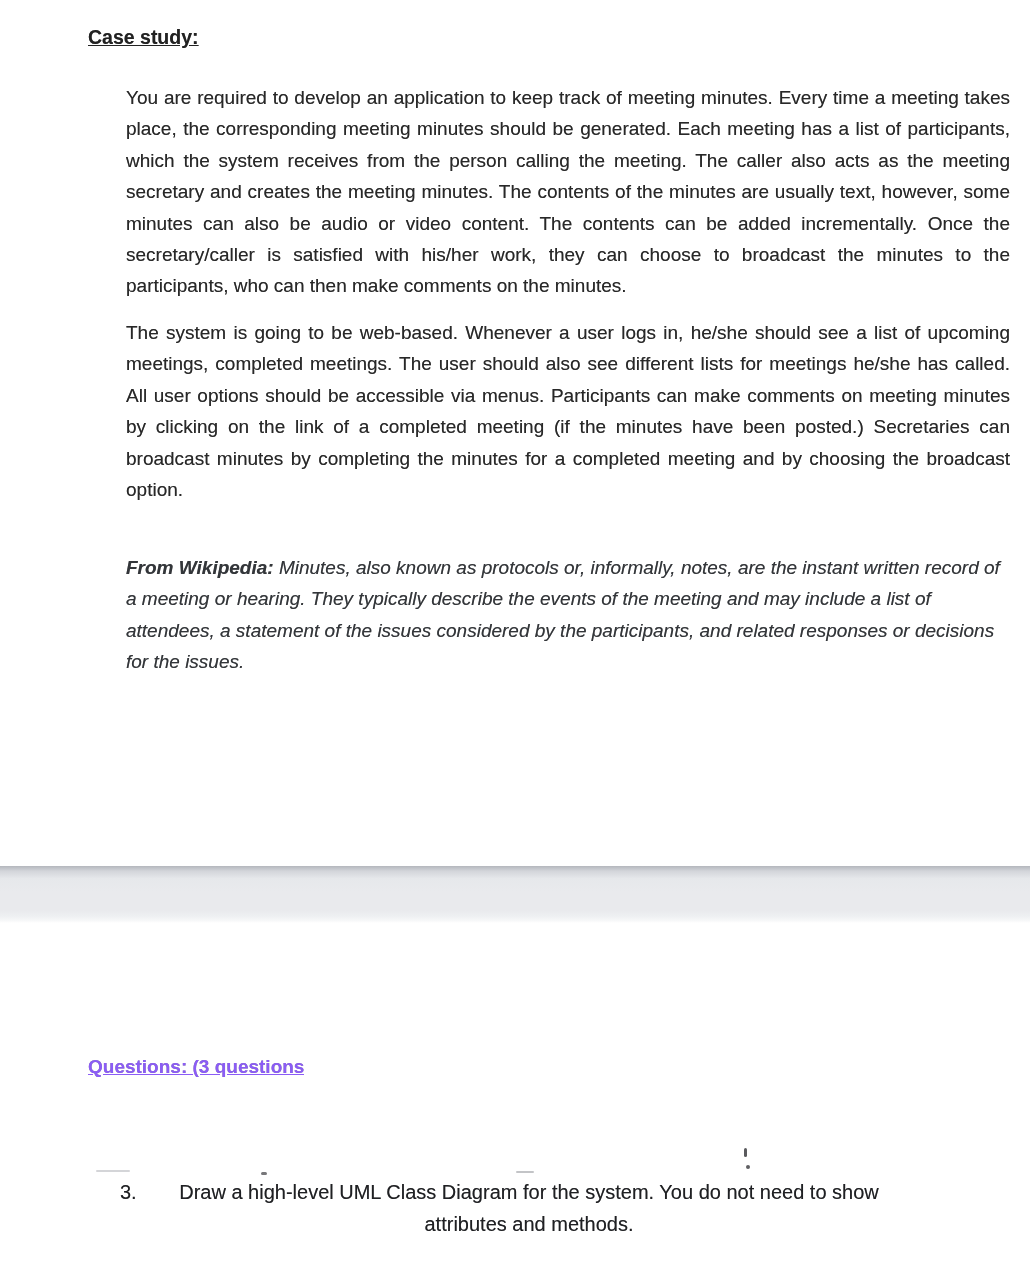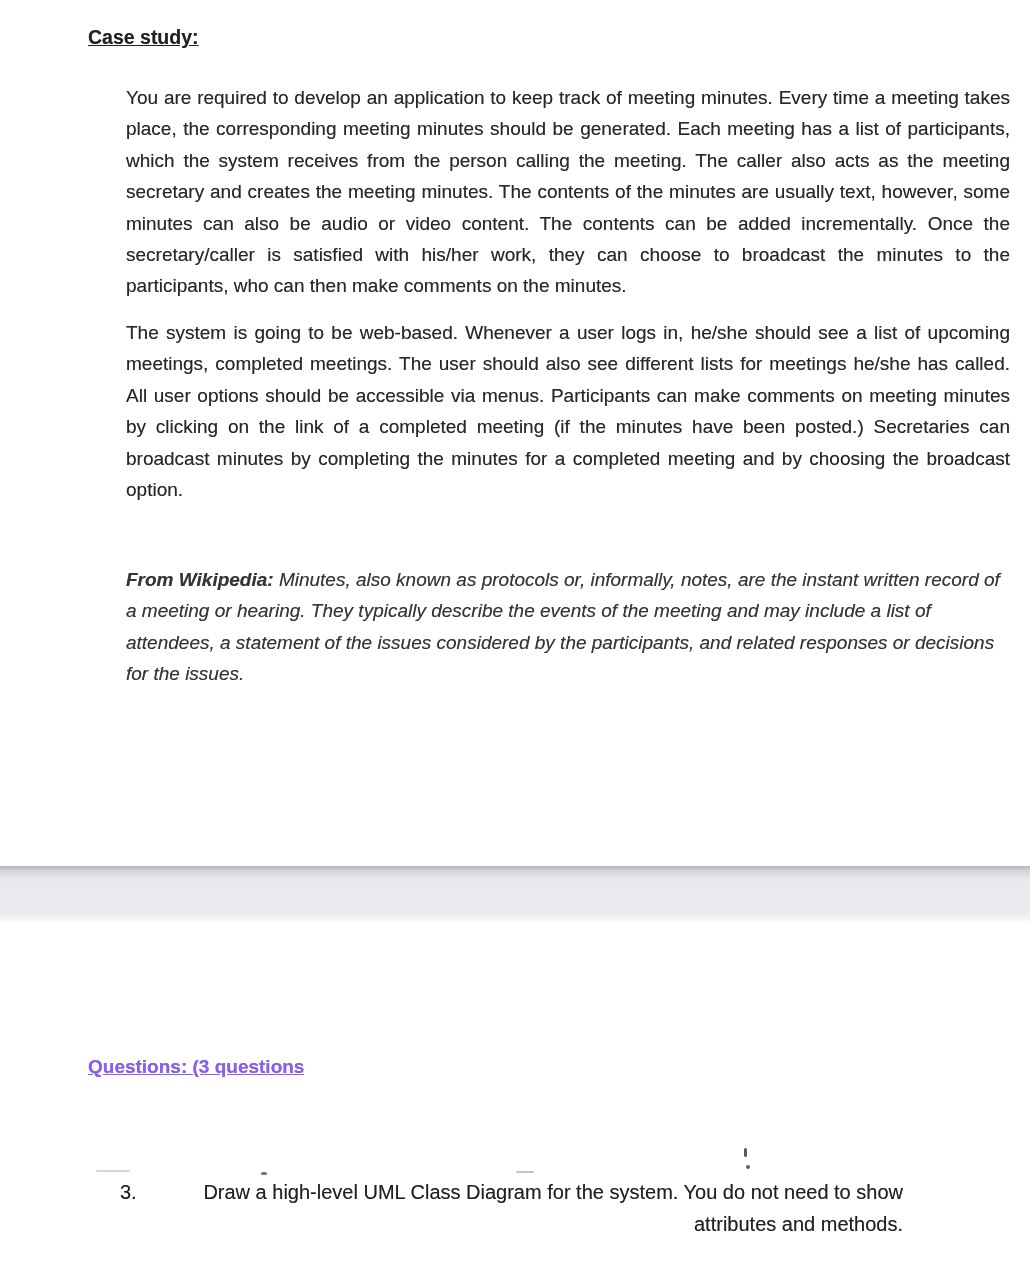--- a/index.html
+++ b/index.html
@@ -36,21 +36,21 @@
     width: 884px;
     font-size: 19px;
     line-height: 31.4px;
     text-align: justify;
     color: #282828;
     margin-left: 38px;
   }
   .para-1 { top: 82px; }
   .para-2 { top: 317px; }
   .para-3 {
-    top: 564px;
+    top: 552px;
     text-align: left;
     font-style: italic;
     color: #33363a;
   }
   .para-3 .wiki-lead { font-weight: bold; }
 
   .page-break-band {
     position: absolute;
     left: 0;
     top: 866px;
@@ -89,21 +89,21 @@
     font-size: 20px;
     line-height: 32px;
     color: #1f2023;
   }
   .question-item .q-number {
     width: 35px;
     flex: 0 0 35px;
   }
   .question-item .q-text {
     width: 748px;
-    text-align: right;
+    text-align: center;
   }
 
   
   .artifact { position: absolute; border-radius: 2px; }
   .artifact-tick-top    { left: 744px; top: 1148px; width: 3px;  height: 9px;  background: #5a5a5d; }
   .artifact-tick-dot    { left: 746px; top: 1165px; width: 4px;  height: 4px;  background: #5f5f62; }
   .artifact-dot-left    { left: 261px; top: 1172px; width: 6px;  height: 3px;  background: #77777a; }
   .artifact-smudge-mid  { left: 516px; top: 1171px; width: 18px; height: 2px;  background: #c3c4c7; }
   .artifact-smudge-far  { left: 96px;  top: 1170px; width: 34px; height: 2px;  background: #d4d5d8; }
 </style>

